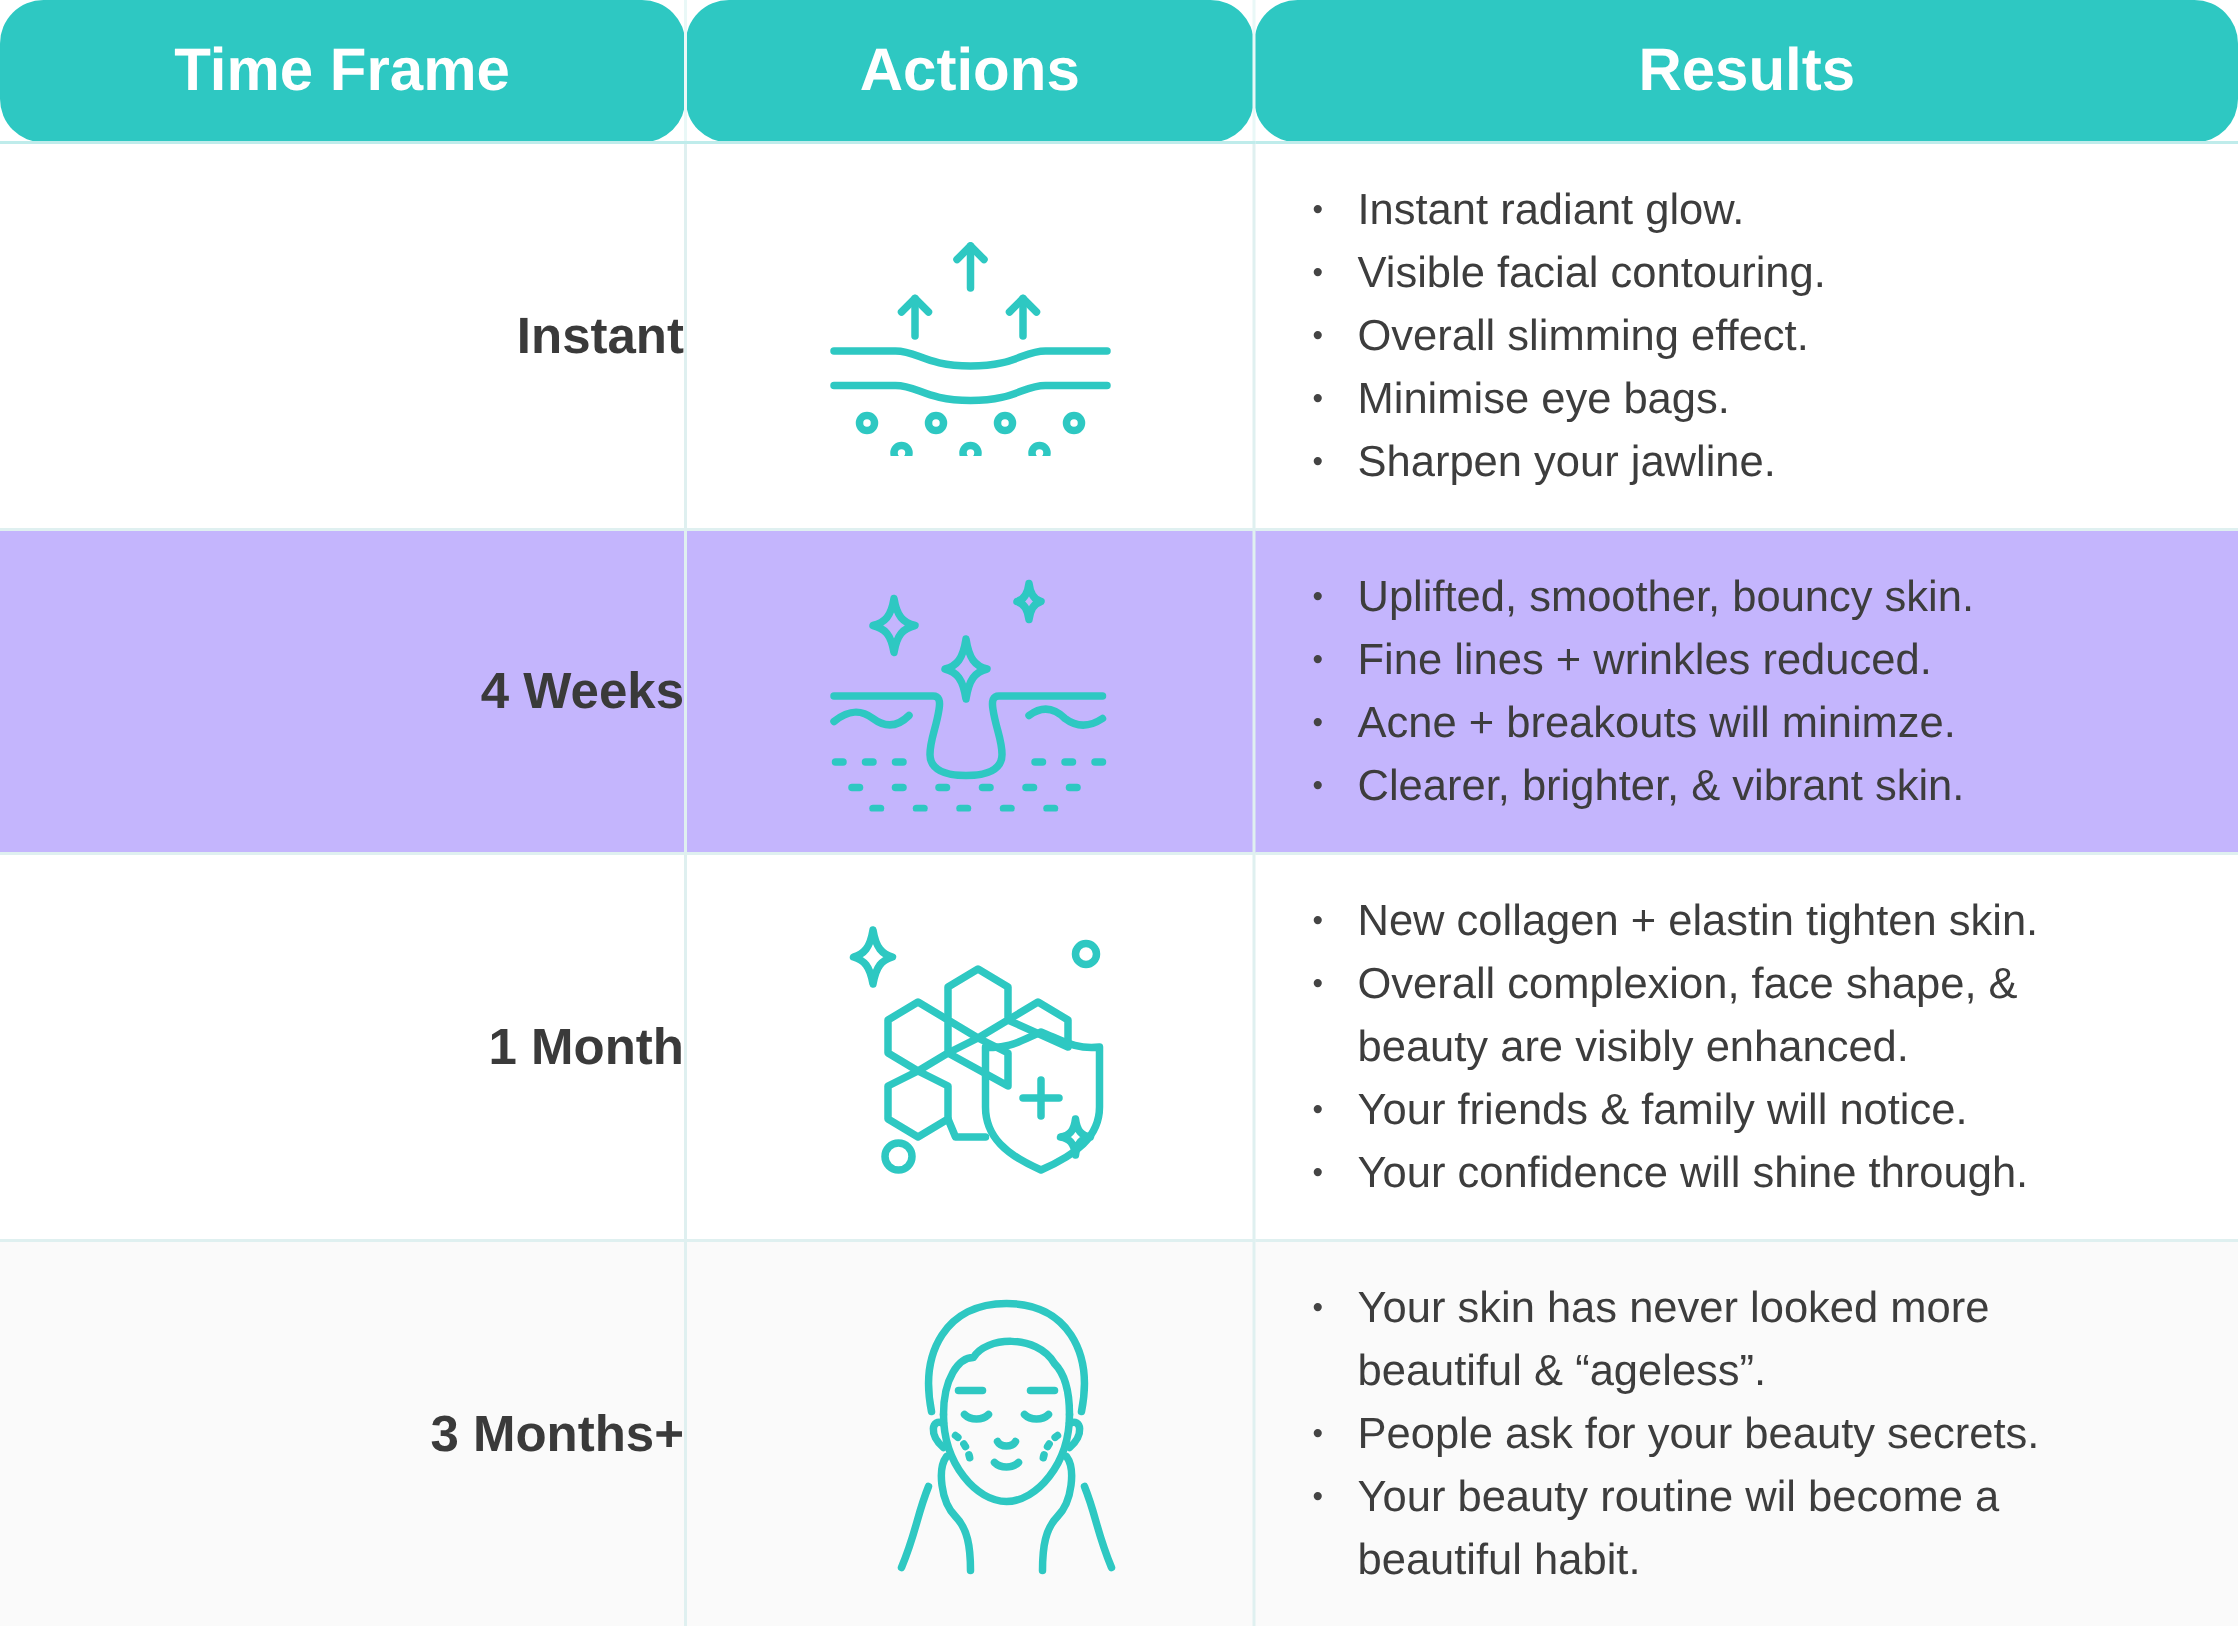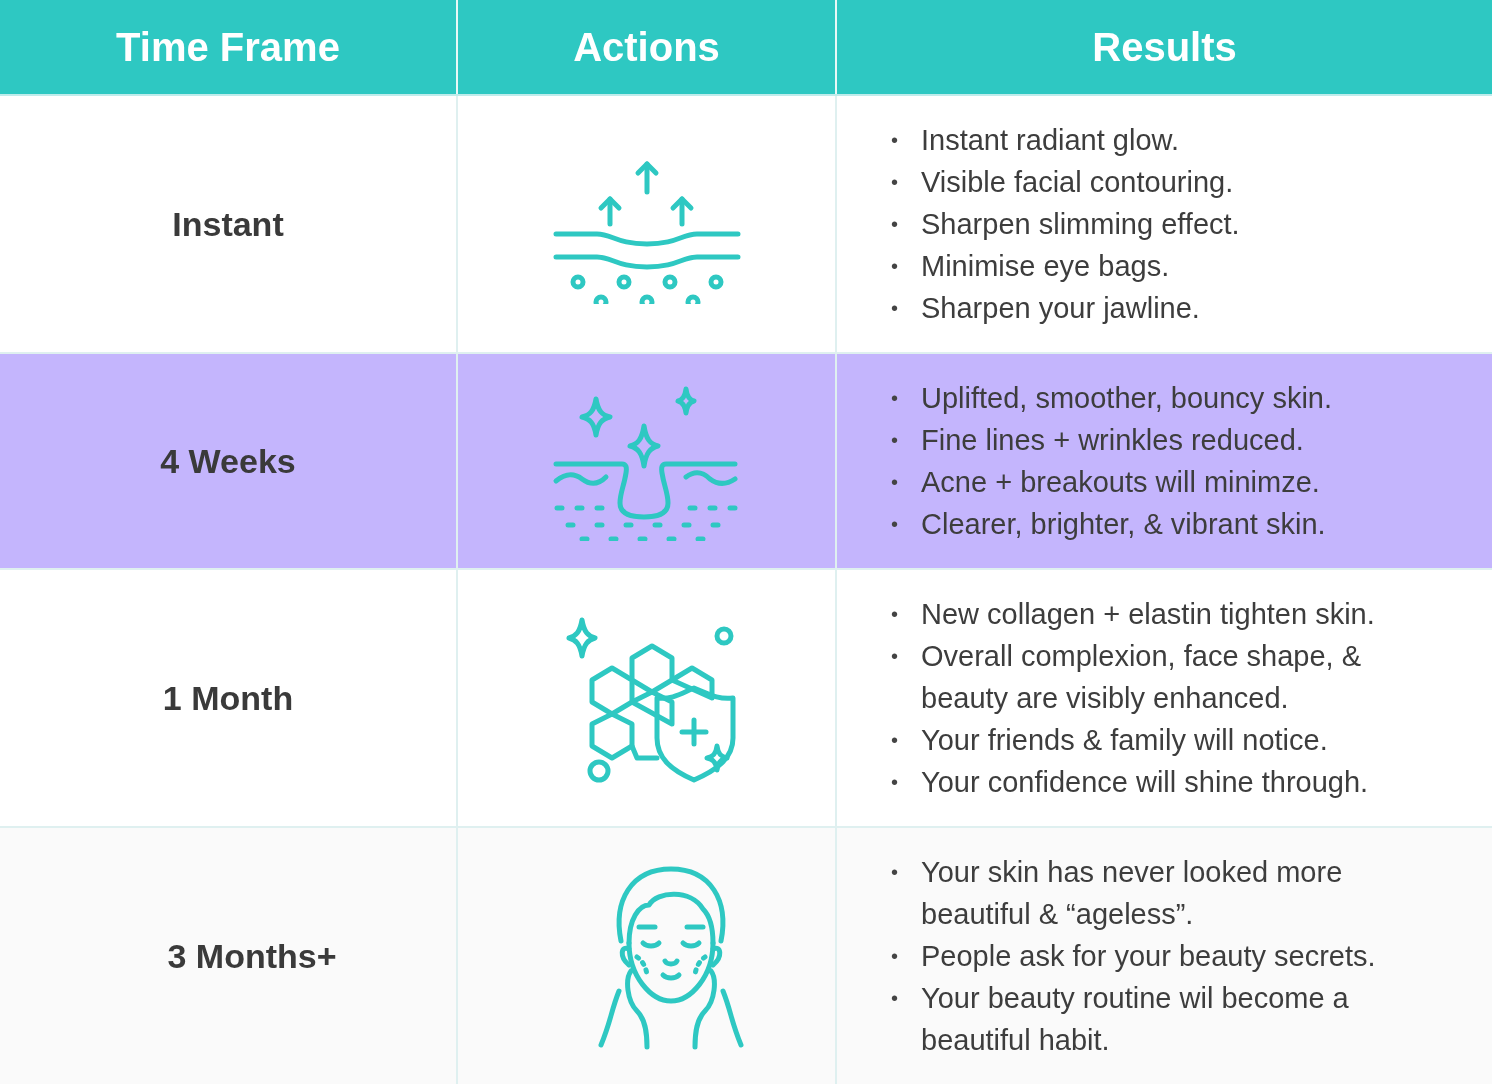--- a/index.html
+++ b/index.html
@@ -7,33 +7,34 @@
   table.results-table {
     width: 1492px; border-collapse: collapse; table-layout: fixed;
   }
   col.c1 { width: 457px; }
   col.c2 { width: 379px; }
   col.c3 { width: 656px; }
   thead th {
     background: #2ec8c2; color: #ffffff; height: 94px; font-size: 40px; font-weight: bold;
     text-align: center; padding: 0; border-right: 2px solid #e9f8f7;
     border-bottom: 2px solid #bfeceb;
+    border-radius: 29px;
   }
   thead th:last-child { border-right: none; margin-left: 28px; }
   tbody td { border-right: 2px solid #dff0f0; border-bottom: 2px solid #dff0f0; padding: 0; vertical-align: middle; }
   tbody td:last-child { border-right: none; }
   tbody tr.r0 td { height: 256px; background: #ffffff; }
   tbody tr.r1 td { height: 214px; background: #c4b5fd; }
   tbody tr.r2 td { height: 256px; background: #ffffff; }
   tbody tr.r3 td { height: 256px; background: #fafafa; border-bottom: none; padding-left: 48px; }
-  td.timeframe { text-align: center; font-size: 34px; font-weight: bold; color: #3a3a3a; }
+  td.timeframe { text-align: right; font-size: 34px; font-weight: bold; color: #3a3a3a; }
   td.action { text-align: center; }
   td.action svg { display: block; margin: 0 auto; }
   td.result { padding-left: 38px !important; }
-  ul.bullets { list-style: none; margin: 16px; padding: 0; }
+  ul.bullets { list-style: none; margin: 0; padding: 0; }
   ul.bullets li {
     position: relative; padding-left: 30px; font-size: 29px; line-height: 42px; color: #3d3d3d;
   }
   ul.bullets li::before {
     content: "\2022"; position: absolute; left: 0; top: 0; font-size: 20px; color: #444;
   }
   .ic { stroke: #2ec8c2; fill: none; stroke-width: 5; stroke-linecap: round; stroke-linejoin: round; }
 </style>
 </head>
 <body>
@@ -73,21 +74,21 @@
             <circle cx="49" cy="160" r="5" transform="translate(0,-2)"></circle>
               <circle cx="95" cy="158" r="5"></circle>
               <circle cx="141" cy="158" r="5"></circle>
           </g>
         </svg>
       </td>
       <td class="result">
         <ul class="bullets">
           <li>Instant radiant glow.</li>
           <li>Visible facial contouring.</li>
-          <li>Sharpen slimming effect.</li>
+          <li>Overall slimming effect.</li>
           <li>Minimise eye bags.</li>
           <li>Sharpen your jawline.</li>
         </ul>
       </td>
     </tr>
 
     <tr class="r1">
       <td class="timeframe">4 Weeks</td>
       <td class="action">
         <svg width="190" height="160" viewBox="0 0 190 160">

